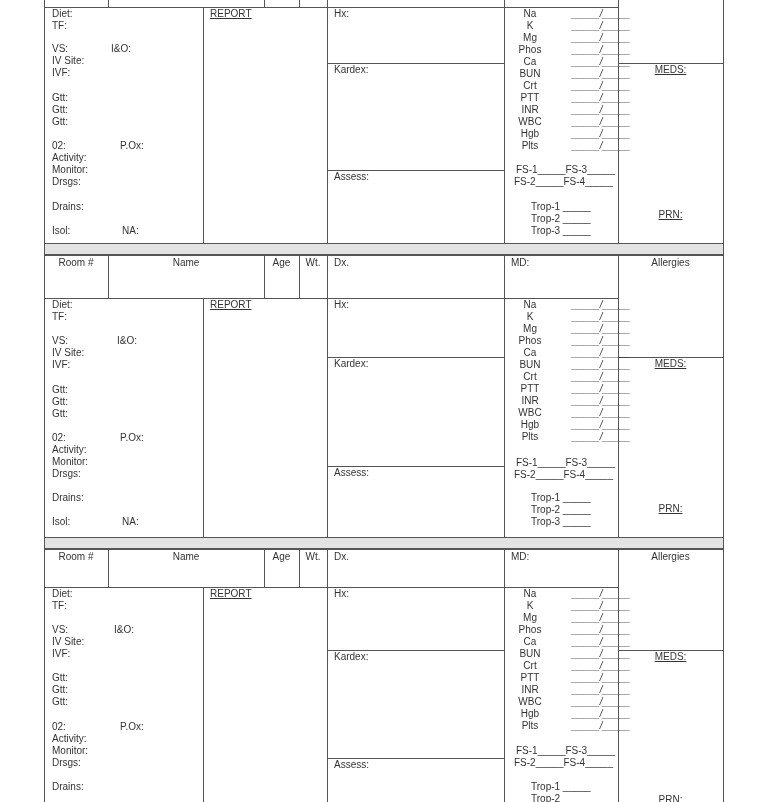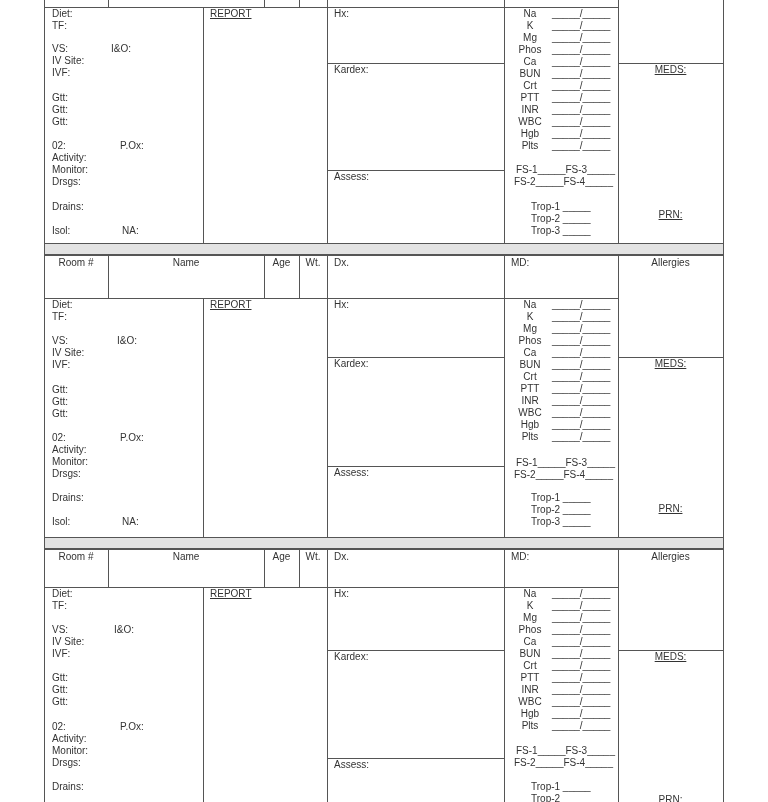--- a/index.html
+++ b/index.html
@@ -18,21 +18,21 @@
   .hl-med { left:618px; width:105px; top:calc(var(--hdr) + var(--hx)); }
   .hl-kx  { left:327px; width:177px; top:calc(var(--hdr) + var(--hx) + var(--kx)); }
   .t { position:absolute; line-height:12px; white-space:pre; }
   .c { text-align:center; }
   .u { text-decoration:underline; }
   .det { position:absolute; left:0; top:var(--hdr); width:768px; height:var(--det); }
   .kxrow { position:absolute; left:0; width:768px; top:calc(var(--hdr) + var(--hx)); height:1px; }
   .asrow { position:absolute; left:0; width:768px; top:calc(var(--hdr) + var(--hx) + var(--kx)); height:1px; }
   .io { left:var(--io); }
   .lab { position:absolute; left:515px; width:30px; text-align:center; line-height:12px; }
-  .blank { position:absolute; left:552px; line-height:12px; white-space:pre; }
+  .blank { position:absolute; left:572px; line-height:12px; white-space:pre;font-style:italic; }
   .band { position:absolute; left:44px; width:678px; height:10px; background:#e3e3e3;
           border:1px solid #555555; }
 </style>
 </head>
 <body>
 
 <div class="block" style="--top:-33px;--hdr:40px;--det:236px;--hx:56px;--kx:107px;--io:111px;">
   <div class="frame"></div>
   <div class="vh" style="left:108px"></div>
   <div class="vh" style="left:264px"></div>

